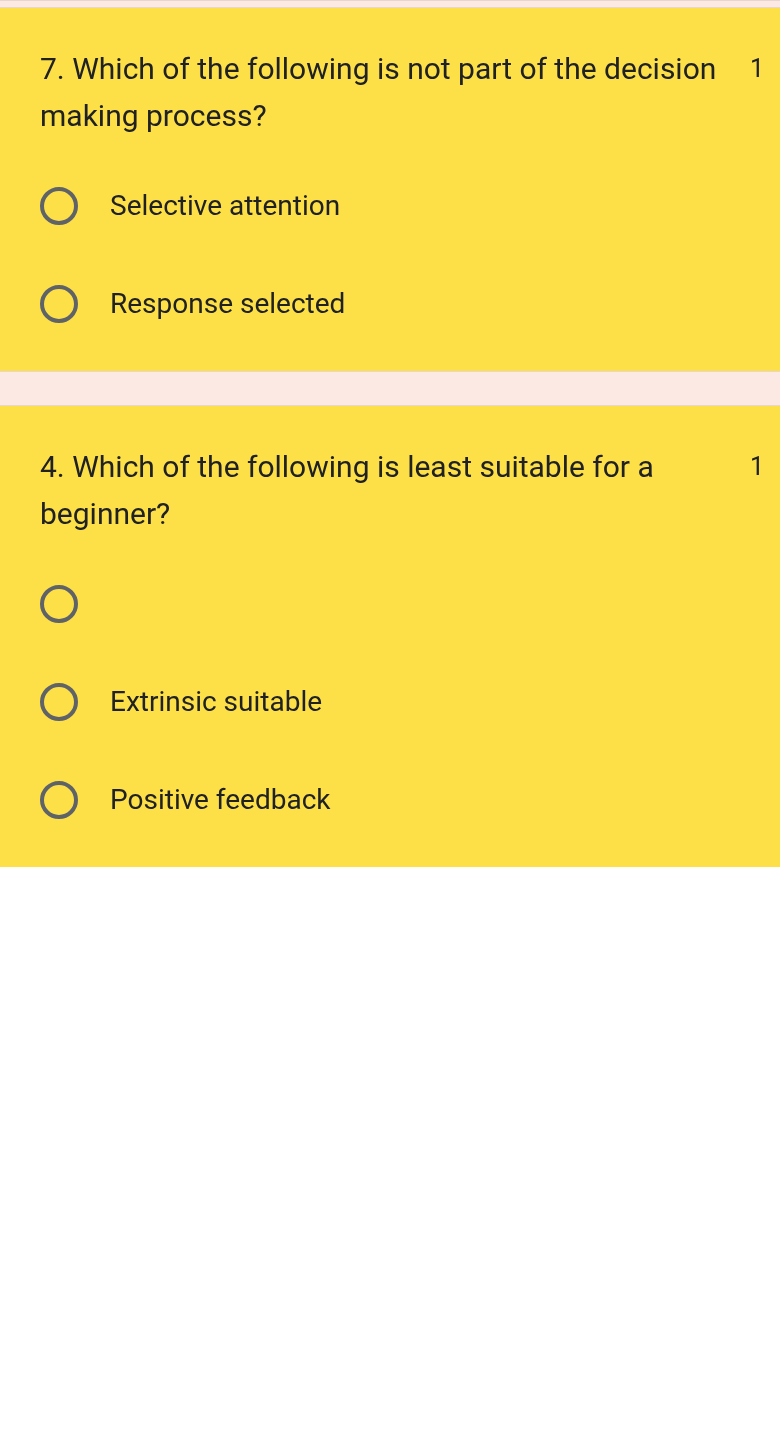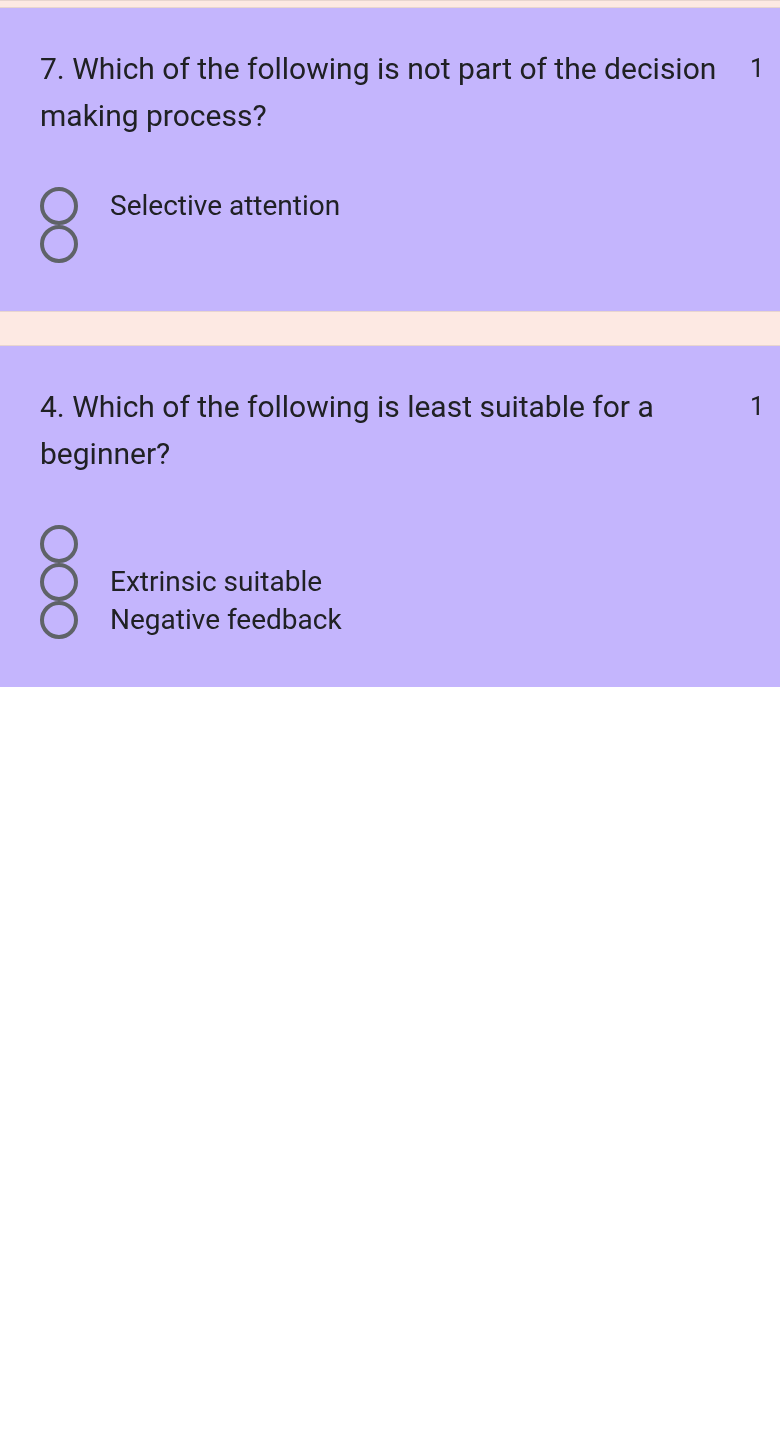--- a/index.html
+++ b/index.html
@@ -19,21 +19,21 @@
       border-top: 1px solid #e8d5cf;
       border-bottom: 1px solid #e8d5cf;
     }
     .divider {
       height: 35px;
       background: #fde9e3;
       border-top: 1px solid #e8d5cf;
       border-bottom: 1px solid #e8d5cf;
     }
     .card {
-      background: #c4b5fd;
+      background: #fde047;
       padding: 38px 40px 48px 40px;
     }
     .question-header {
       display: flex;
       align-items: flex-start;
       justify-content: space-between;
       margin-bottom: 48px;
     }
     .question-text {
       font-size: 30px;
@@ -47,20 +47,21 @@
       font-size: 25px;
       color: #202124;
       line-height: 1.5;
       padding-top: 4px;
       min-width: 12px;
       margin-right: -24px;
     }
     .options {
       display: flex;
       flex-direction: column;
+      gap: 60px;
     }
     .option {
       display: flex;
       align-items: center;
       gap: 32px;
       cursor: pointer;
     }
     .radio {
       width: 38px;
       height: 38px;
@@ -84,20 +85,21 @@
     <div class="question-text">7. Which of the following is not part of the decision making process?</div>
     <div class="points">1</div>
   </div>
   <div class="options">
     <div class="option">
       <div class="radio"></div>
       <div class="option-label">Selective attention</div>
     </div>
     <div class="option">
       <div class="radio"></div>
+      <div class="option-label">Response selected</div>
     </div>
   </div>
 </div>
 
 <div class="divider"></div>
 
 <div class="card">
   <div class="question-header">
     <div class="question-text">4. Which of the following is least suitable for a beginner?</div>
     <div class="points">1</div>
@@ -105,16 +107,16 @@
   <div class="options">
     <div class="option">
       <div class="radio"></div>
     </div>
     <div class="option">
       <div class="radio"></div>
       <div class="option-label">Extrinsic suitable</div>
     </div>
     <div class="option">
       <div class="radio"></div>
-      <div class="option-label">Negative feedback</div>
+      <div class="option-label">Positive feedback</div>
     </div>
   </div>
 </div>
 
 </body></html>

